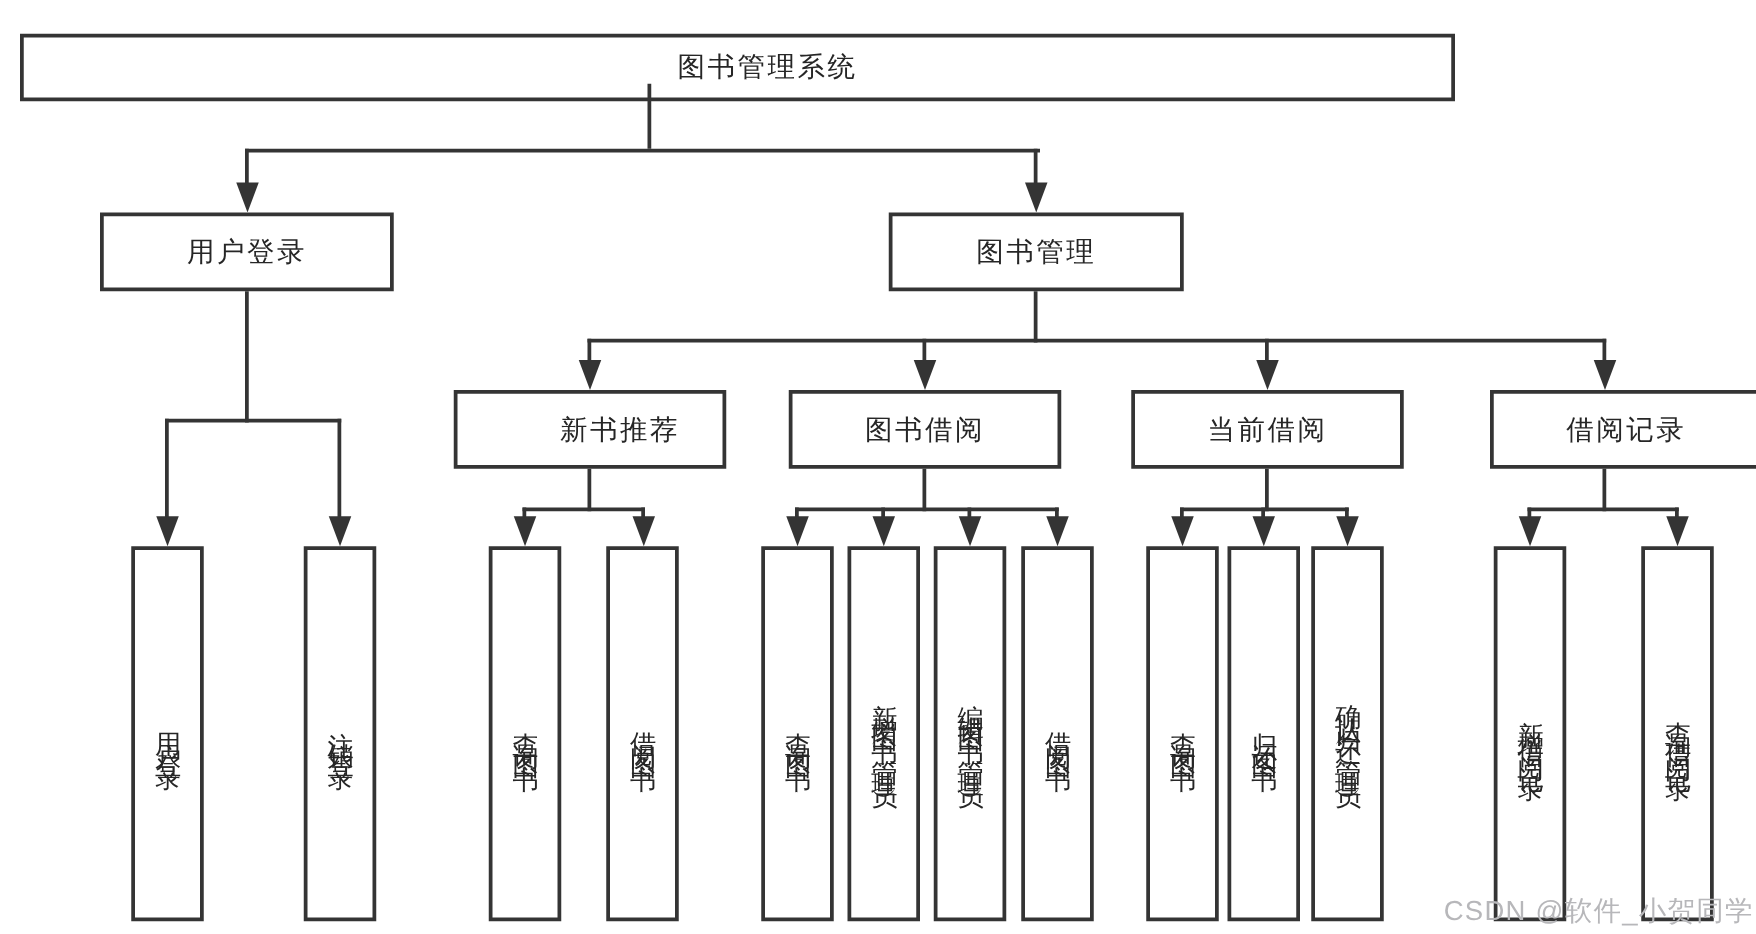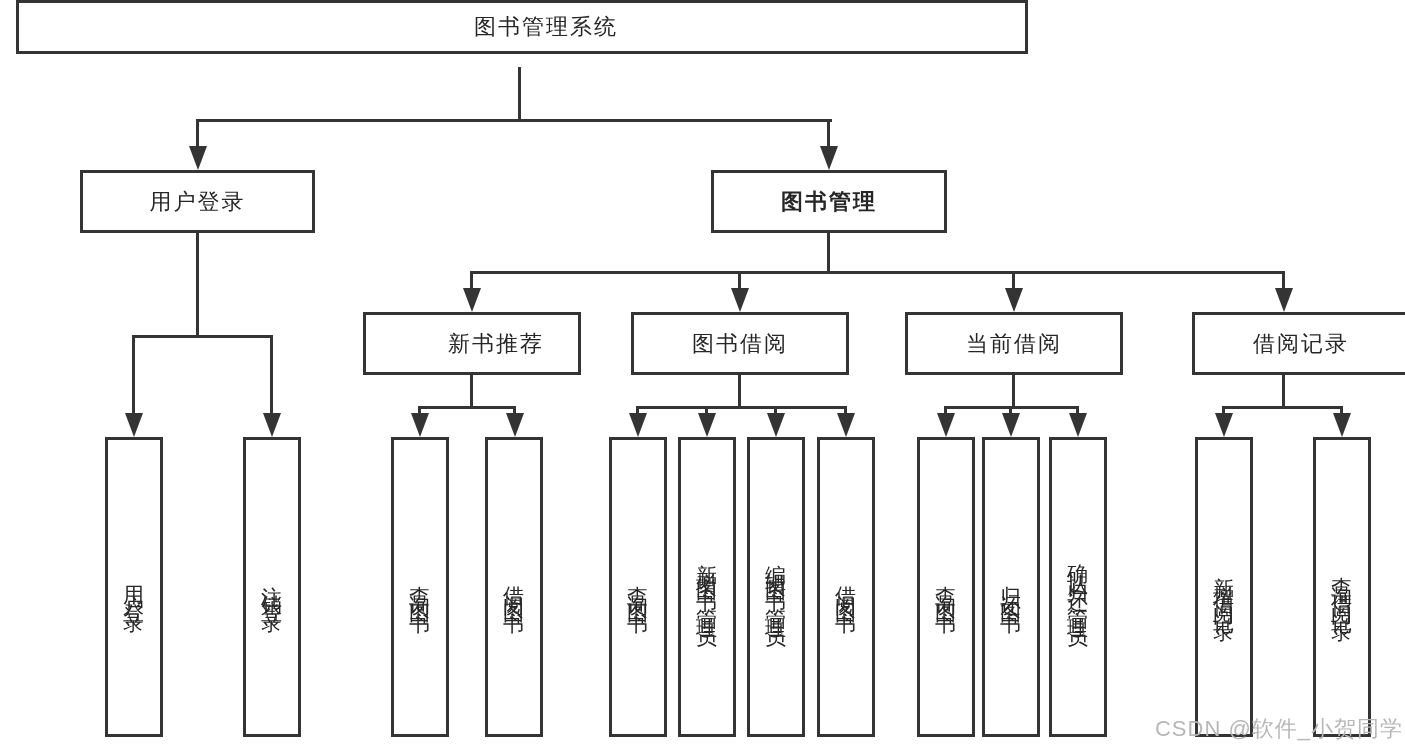--- a/index.html
+++ b/index.html
@@ -69,35 +69,35 @@
     color: var(--watermark, #b7b7ba);
     letter-spacing: 1px;
     white-space: nowrap;
   }
 </style>
 </head>
 <body>
 
 <div id="canvas">
 
-  <div class="box" style="left:16px; top:0; width:1012px; height:54px;padding-left:48px;">
+  <div class="box" style="left:16px; top:27px; width:1148px; height:54px;padding-left:48px;">
     <span>图书管理系统</span>
   </div>
 
   <div class="v" style="left:518px; top:67px; height:52px;"></div>
   <div class="h" style="left:196px; top:119px; width:636px;"></div>
   <div class="v" style="left:196px; top:119px; height:30px;"></div>
   <div class="arr" style="left:189px; top:146px;"></div>
   <div class="v" style="left:827px; top:119px; height:30px;"></div>
   <div class="arr" style="left:820px; top:146px;"></div>
 
   <div class="box" style="left:80px; top:170px; width:235px; height:63px;">
     <span>用户登录</span>
   </div>
-  <div class="box" style="left:711px; top:170px; width:236px; height:63px;font-weight:bold;">
+  <div class="box" style="left:711px; top:170px; width:236px; height:63px;">
     <span>图书管理</span>
   </div>
 
   <div class="v" style="left:196px; top:233px; height:105px;"></div>
   <div class="h" style="left:132px; top:335px; width:141px;"></div>
   <div class="v" style="left:132px; top:335px; height:80px;"></div>
   <div class="arr" style="left:125px; top:413px;"></div>
   <div class="v" style="left:270px; top:335px; height:80px;"></div>
   <div class="arr" style="left:263px; top:413px;"></div>
 

